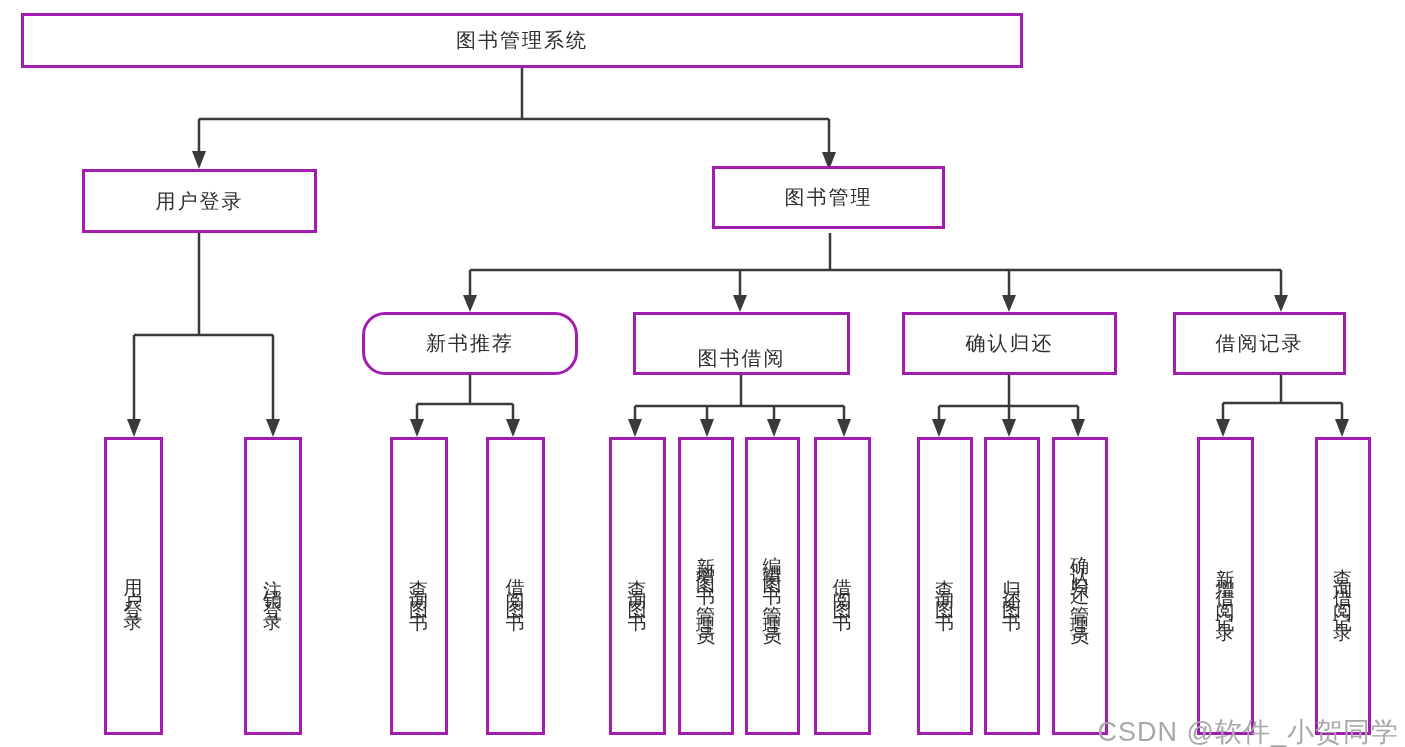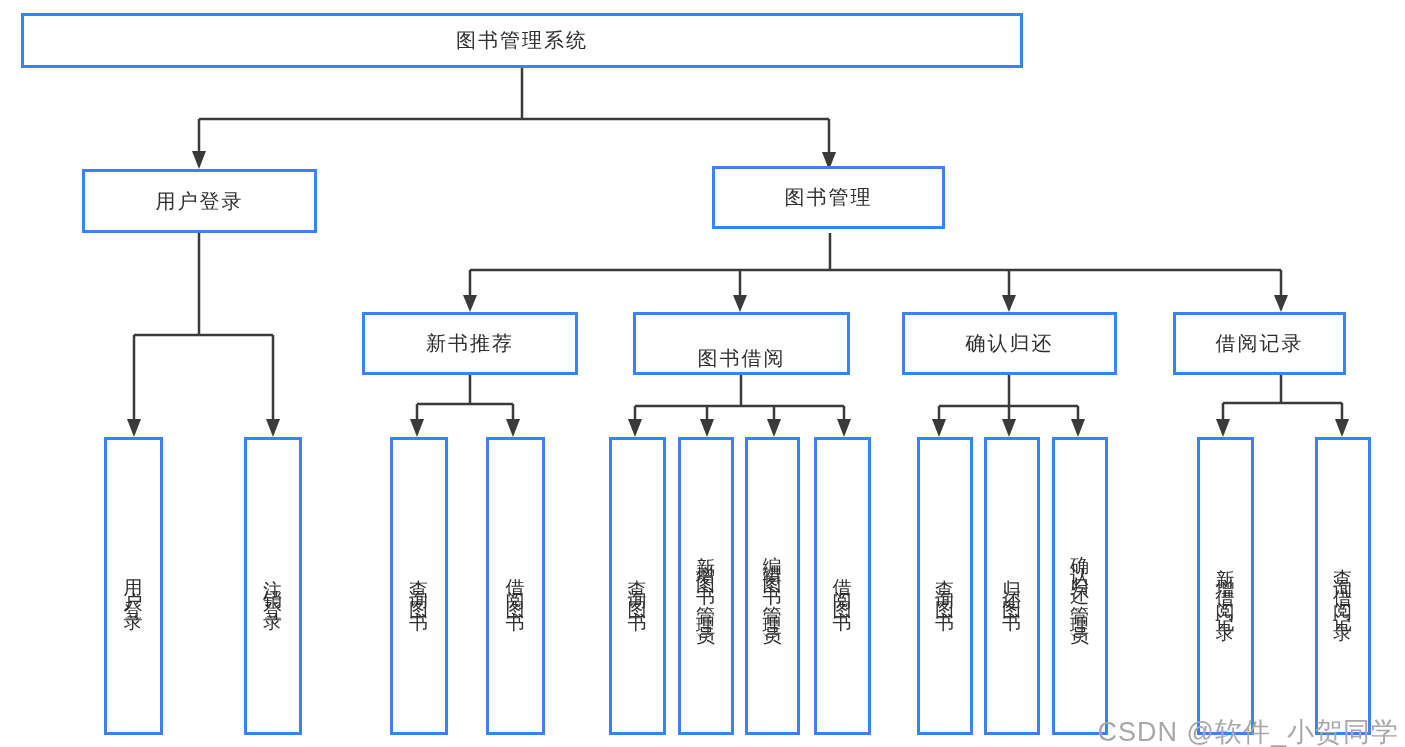--- a/index.html
+++ b/index.html
@@ -18,21 +18,21 @@
   #connectors {
     position: absolute;
     left: 0;
     top: 0;
     z-index: 1;
   }
   .node, .leaf {
     position: absolute;
     box-sizing: border-box;
     background: #ffffff;
-    border: 3px solid #3b82f6;
+    border: 3px solid #a21caf;
     display: flex;
     align-items: center;
     justify-content: center;
     color: #2e2e2e;
     z-index: 2;
   }
   .node {
     font-size: 20px;
     letter-spacing: 2px;
   }
@@ -135,21 +135,21 @@
     <span>图书管理系统</span>
   </div>
 
   <div class="node" style="left:82px; top:169px; width:235px; height:64px;">
     <span>用户登录</span>
   </div>
   <div class="node" style="left:712px; top:166px; width:233px; height:63px;">
     <span>图书管理</span>
   </div>
 
-  <div class="node" style="left:362px; top:312px; width:216px; height:63px;">
+  <div class="node" style="left:362px; top:312px; width:216px; height:63px;border-radius:23px;">
     <span>新书推荐</span>
   </div>
   <div class="node" style="left:633px; top:312px; width:217px; height:63px;align-items:flex-end;">
     <span>图书借阅</span>
   </div>
   <div class="node" style="left:902px; top:312px; width:215px; height:63px;">
     <span>确认归还</span>
   </div>
   <div class="node" style="left:1173px; top:312px; width:173px; height:63px;">
     <span>借阅记录</span>

